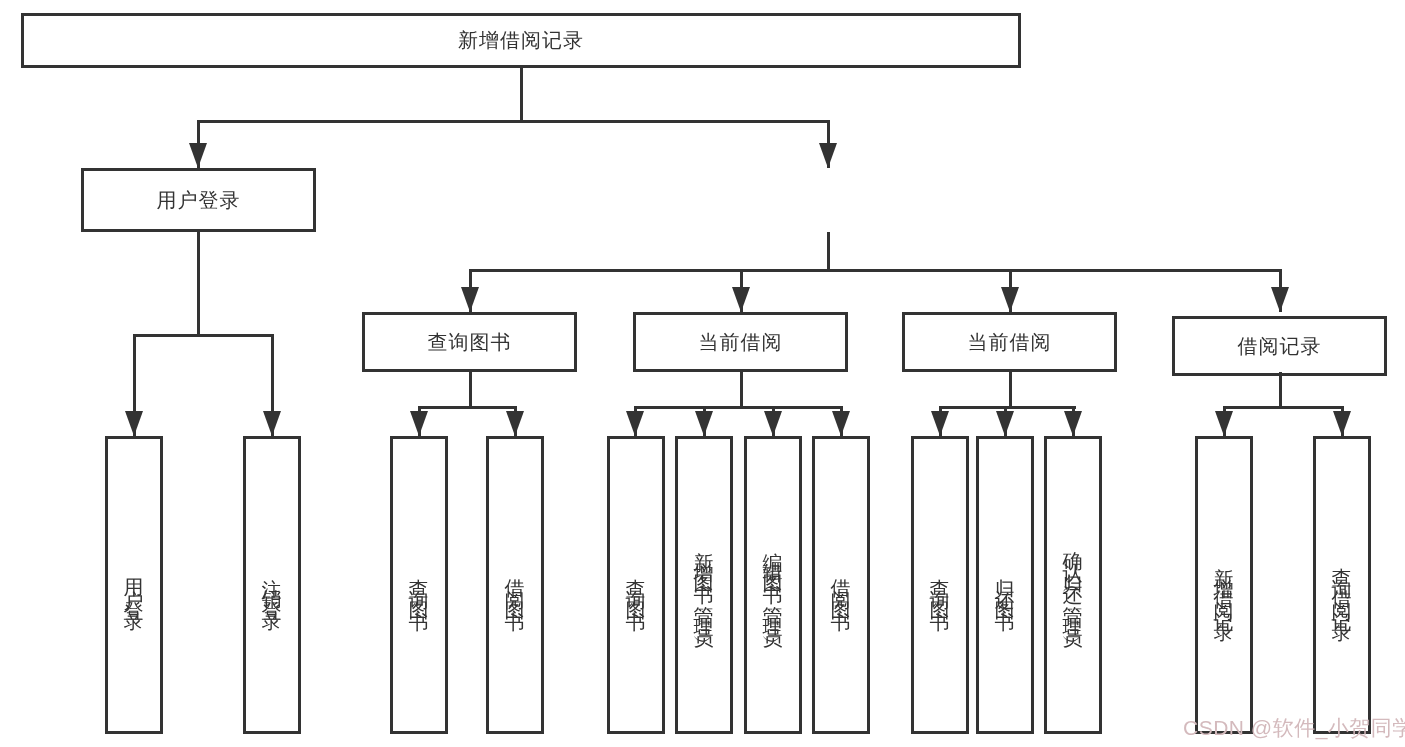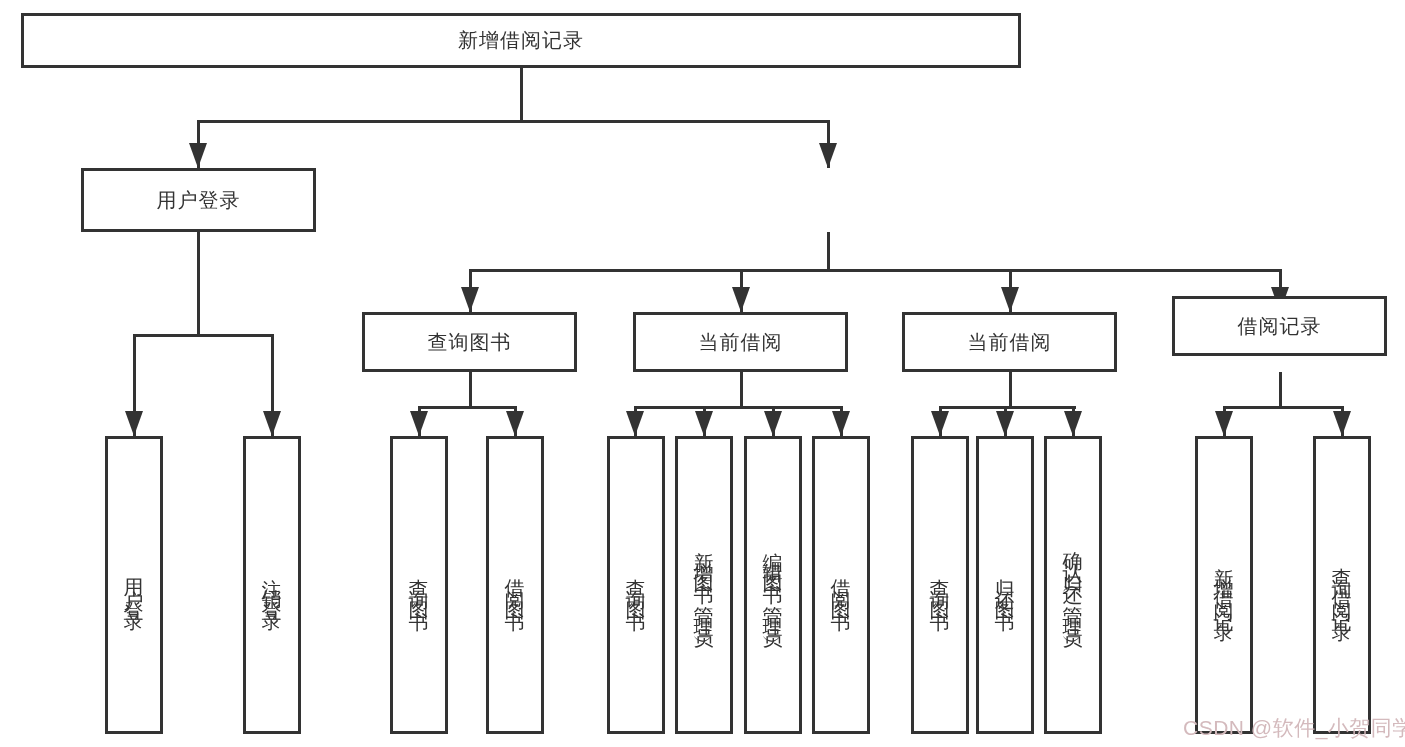--- a/index.html
+++ b/index.html
@@ -74,21 +74,21 @@
 
   <div class="hbox" style="left:362px;top:312px;width:215px;height:60px;">
     <span>查询图书</span>
   </div>
   <div class="hbox" style="left:633px;top:312px;width:215px;height:60px;">
     <span>当前借阅</span>
   </div>
   <div class="hbox" style="left:902px;top:312px;width:215px;height:60px;">
     <span>当前借阅</span>
   </div>
-  <div class="hbox" style="left:1172px;top:296px;width:215px;height:60px;">
+  <div class="hbox" style="left:1172px;top:316px;width:215px;height:60px;">
     <span>借阅记录</span>
   </div>
 
   <div class="vl" style="left:469px;top:372px;height:37px;"></div>
   <div class="hl" style="left:418px;top:406px;width:99px;"></div>
   <div class="vl" style="left:418px;top:406px;height:30px;"></div>
   <div class="vl" style="left:514px;top:406px;height:30px;"></div>
   <div class="arr" style="left:410px;top:411px;"></div>
   <div class="arr" style="left:506px;top:411px;"></div>
 

